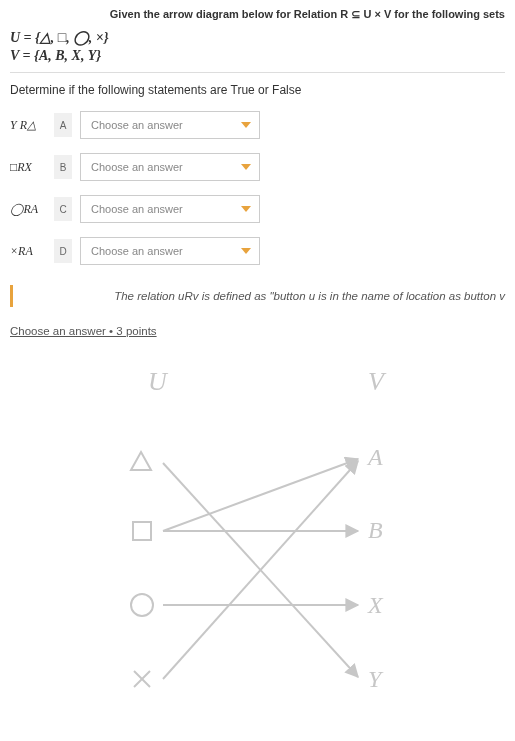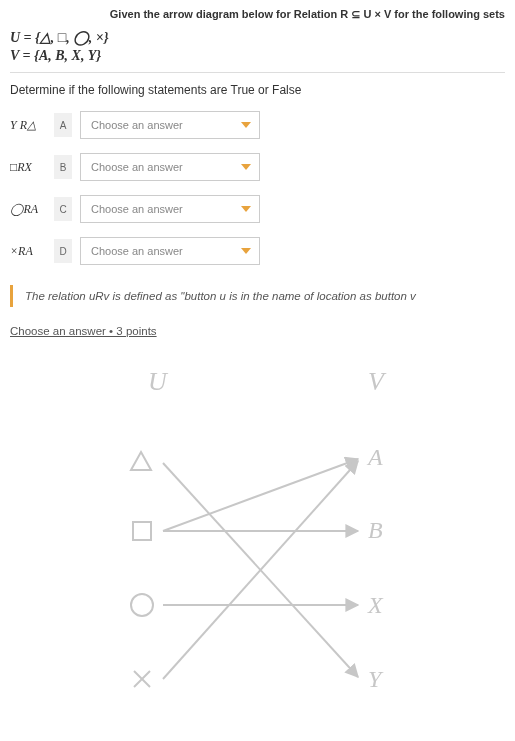--- a/index.html
+++ b/index.html
@@ -83,20 +83,21 @@
     transform: translateY(-50%);
     width: 0; height: 0;
     border-left: 5px solid transparent;
     border-right: 5px solid transparent;
     border-top: 6px solid #e8a33d;
   }
   .def-block {
     border-left: 3px solid #e8a33d;
     padding: 4px 0 4px 12px;
     margin: 20px 0 18px;
+    text-align: right;
   }
   .def-text {
     font-style: italic;
     color: #555;
     font-size: 11.5px;
   }
   .points {
     color: #555;
     font-size: 11.5px;
     margin-bottom: 18px;

